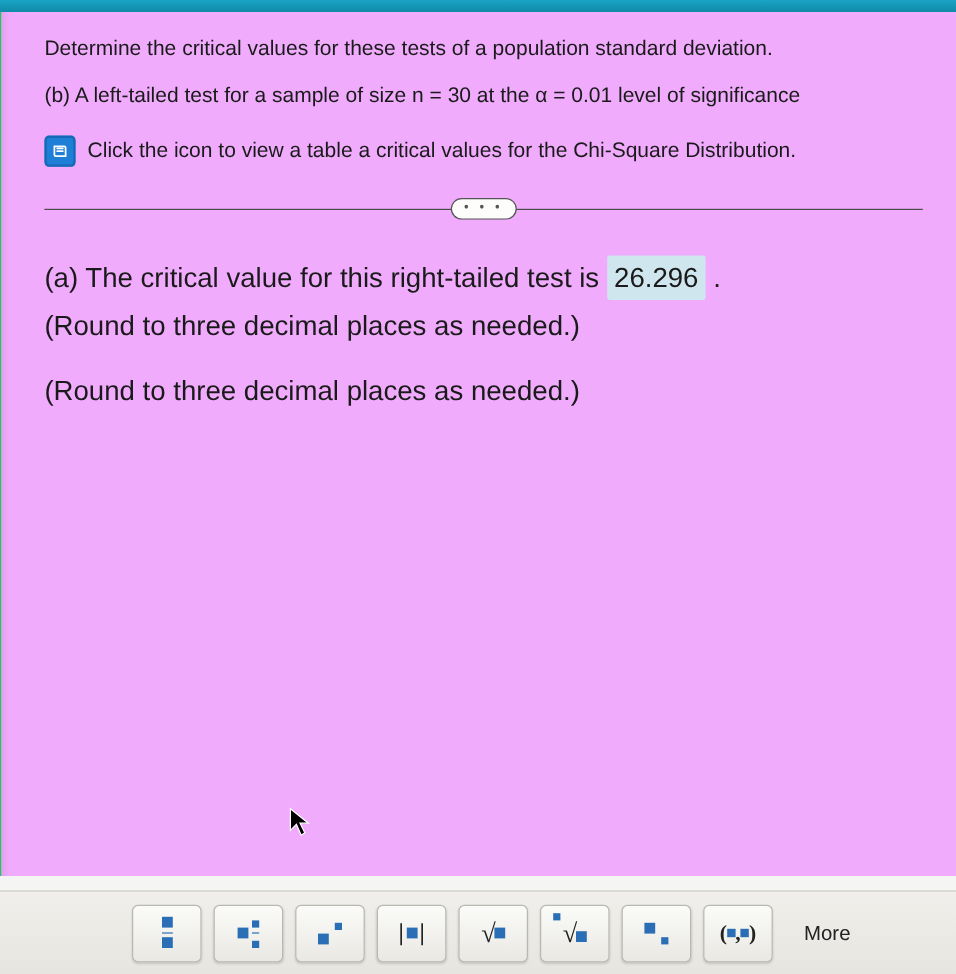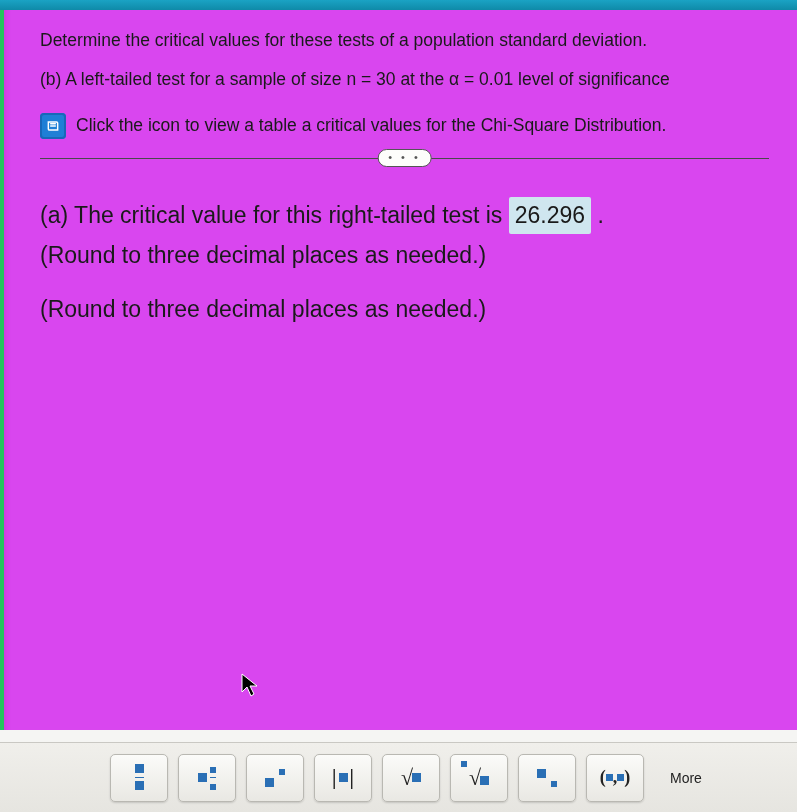--- a/index.html
+++ b/index.html
@@ -9,36 +9,36 @@
     width: 797px;
     height: 812px;
     overflow: hidden;
     position: relative;
   }
   .topbar {
     height: 10px;
     background: linear-gradient(#1aa3c4,#0f8aa8);
   }
   .page {
-    background: #d946ef;
+    background: #f0abfc;
     padding: 18px 28px 0 36px;
     height: 720px;
     position: relative;
-    border-left: 4px solid #22c55e;
+    border-left: 1px solid #22c55e;
     box-shadow: inset 8px 0 10px -10px rgba(0,0,0,.2);
   }
   .leftedge {
     position:absolute; left:0; top:10px; width:14px; height:720px;
     background:#f3f2ee;
     border-right:1px solid #e4e3df;
   }
   .q { font-size: 17.5px; line-height: 1.45; color:#1a1a1a; }
   .q p { margin-bottom: 14px; }
   .q .parts p { margin-bottom: 2px; }
-  .iconrow { display:flex; align-items:center; gap:10px; margin-top:20px; margin-bottom:8px;}
+  .iconrow { display:flex; align-items:center; gap:10px; margin-top:20px; margin-bottom:24px;}
   .book-icon {
     width:26px; height:26px; background:#1f7fd6; border-radius:4px;
     display:flex; align-items:center; justify-content:center;
     box-shadow: inset 0 0 0 2px #1868b8;
   }
   .book-icon svg { width:14px; height:14px; }
   .divider-wrap { position:relative; height:24px; margin-bottom:26px;}
   .divider { position:absolute; left:0; right:0; top:11px; height:1px; background:#4a4a4a; }
   .more-pill {
     position:absolute; left:50%; top:2px; transform:translateX(-50%);
@@ -73,21 +73,21 @@
     background: linear-gradient(#fbfbf9,#e9e8e3);
     border:1px solid #b9b8b2;
     border-radius:5px;
     display:flex; align-items:center; justify-content:center;
     box-shadow: 0 1px 2px rgba(0,0,0,.15);
     cursor:pointer;
     font-family: "Times New Roman", serif;
   }
   .morebtn {
     width:auto; padding:0 16px; font-family: Arial, sans-serif;
-    font-size:14px; color:#222; border:none; background:transparent;
+    font-size:17px; color:#222; border:none; background:transparent;
     box-shadow:none; cursor:pointer;
   }
   .frac { display:inline-flex; flex-direction:column; align-items:center; font-size:12px; line-height:1; }
   .frac .n, .frac .d { display:block; }
   .frac .bar { width:100%; height:1.5px; background:#2a6fb5; margin:1.5px 0;}
   .sq { width:9px; height:9px; background:#2a6fb5; display:inline-block;}
   .sqsm { width:6px; height:6px; background:#2a6fb5; display:inline-block;}
   .blk { color:#222; }
 </style>
 </head>

